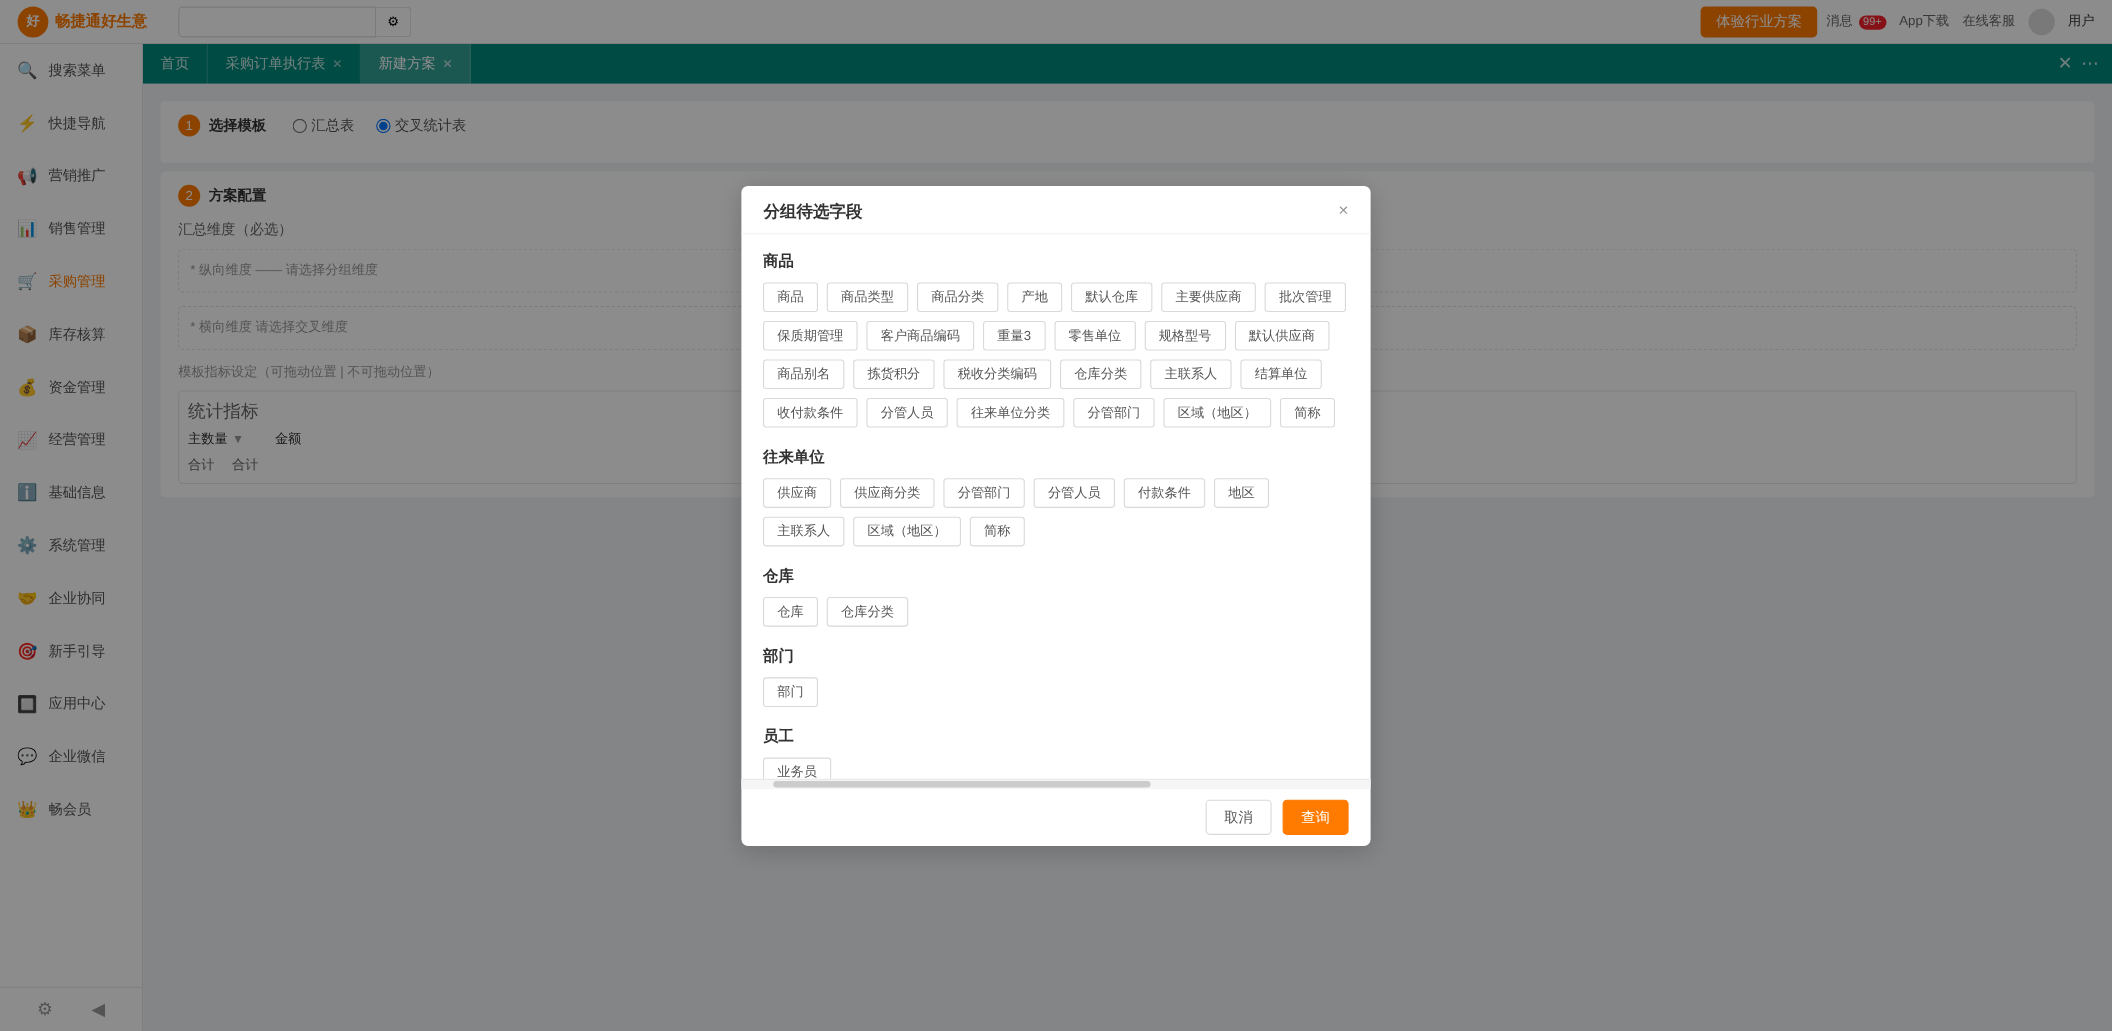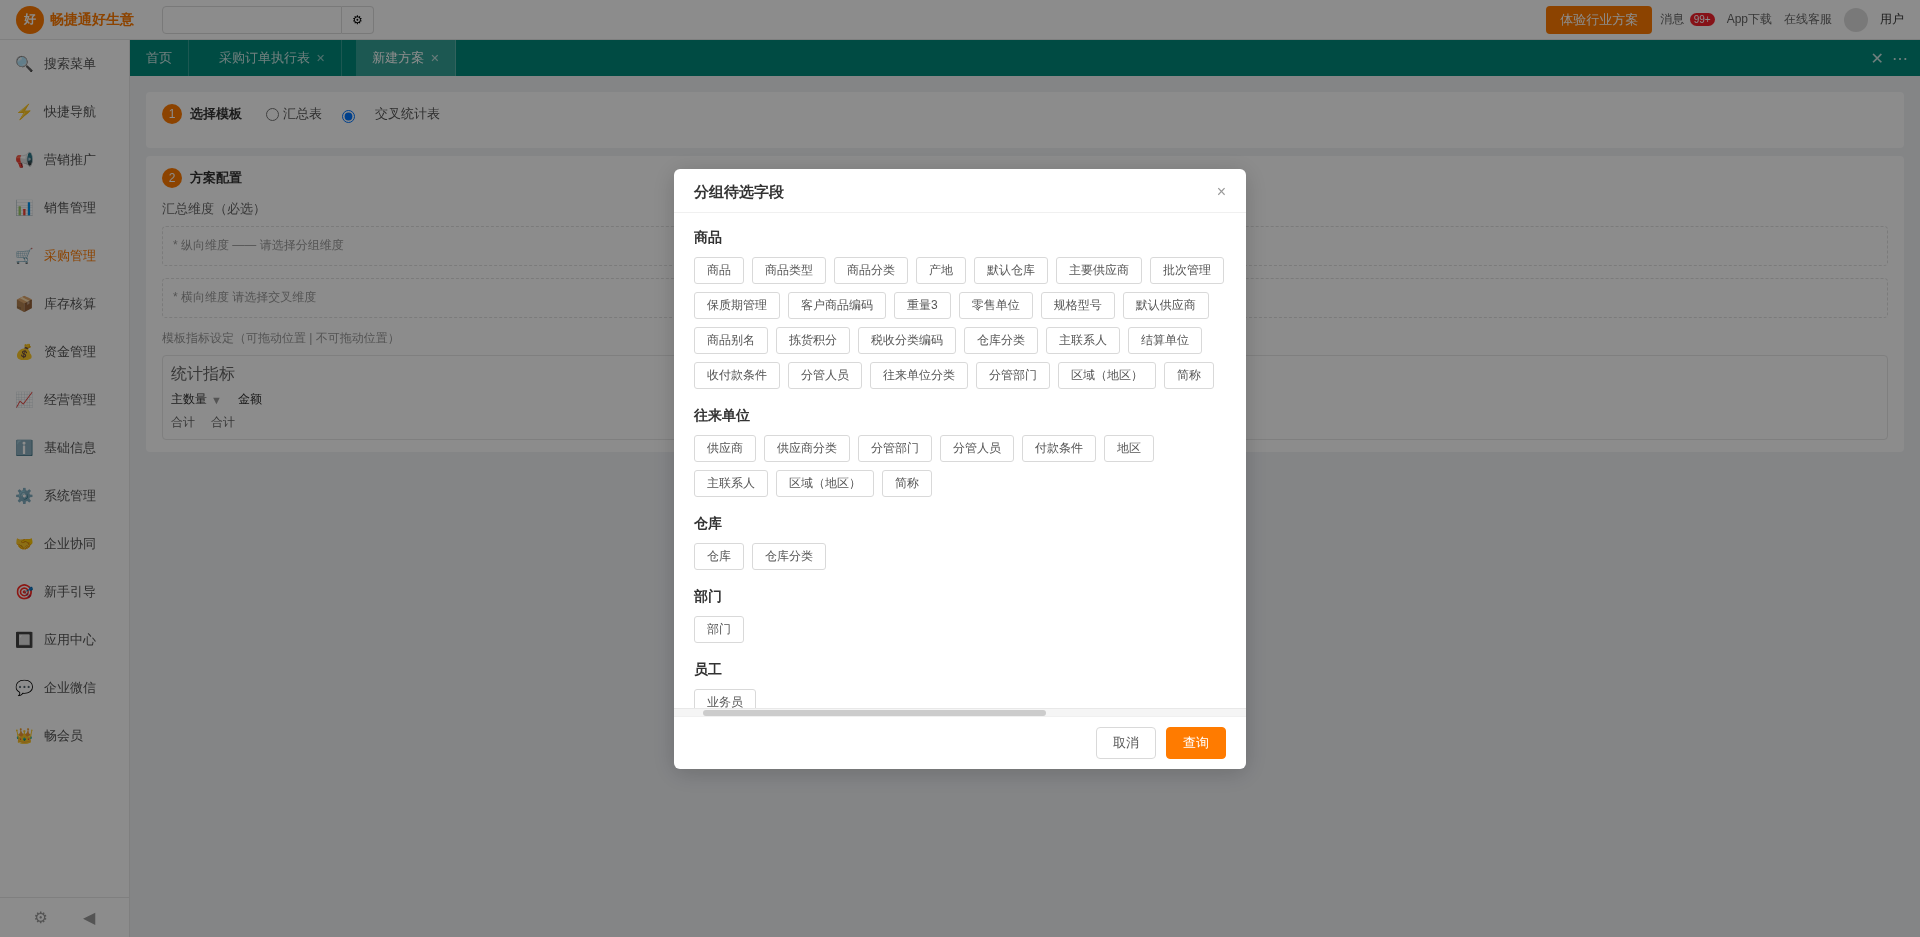--- a/index.html
+++ b/index.html
@@ -413,21 +413,21 @@
       <span>畅会员</span>
     </div>
     </div>
   <div class="sidebar-bottom">
     <span style="cursor:pointer;font-size:16px;color:#999;">⚙</span>
     <span style="cursor:pointer;font-size:16px;color:#999;">◀</span>
   </div>
 </div>
 
 <div class="tab-bar">
-  <div id="tabs-container" style="display:flex;gap:14px;">
+  <div id="tabs-container" style="display:flex;">
       <div class="tab-item">
         <span>首页</span>
       </div>
       <div class="tab-item">
         <span>采购订单执行表</span>
         <span class="tab-close">✕</span>
       </div>
       <div class="tab-item active">
         <span>新建方案</span>
         <span class="tab-close">✕</span>
@@ -441,42 +441,42 @@
 
 <div class="main-content">
   <div class="step-section">
     <div class="step-title">
       <div class="step-num">1</div>
       <span style="font-weight:600;">选择模板</span>
       <label style="margin-left:16px;display:flex;align-items:center;gap:4px;font-size:13px;color:#555;">
         <input type="radio" name="template" style="">
         <span>汇总表</span>
       </label>
-      <label style="margin-left:12px;display:flex;align-items:flex-end;gap:20px;font-size:13px;color:#555;">
+      <label style="margin-left:12px;display:flex;align-items:center;gap:4px;font-size:13px;color:#555;">
         <input type="radio" name="template" checked="" style="">
         <span>交叉统计表</span>
       </label>
     </div>
   </div>
   <div class="step-section">
     <div class="step-title">
       <div class="step-num">2</div>
       <span style="font-weight:600;">方案配置</span>
     </div>
     <div style="color:#666;font-size:13px;margin-bottom:8px;">汇总维度（必选）</div>
     <div style="padding:10px;border:1px dashed #e0e0e0;border-radius:4px;min-height:40px;margin-bottom:12px;color:#999;font-size:12px;">
       * 纵向维度 ——  请选择分组维度
     </div>
     <div style="padding:10px;border:1px dashed #e0e0e0;border-radius:4px;min-height:40px;margin-bottom:12px;color:#999;font-size:12px;">
       * 横向维度  请选择交叉维度
     </div>
     <div style="color:#999;font-size:12px;margin-bottom:8px;">模板指标设定（可拖动位置 | 不可拖动位置）</div>
     <div style="border:1px solid #e8e8e8;border-radius:4px;padding:8px;">
       <div style="color:#666;font-size:16px;margin-bottom:6px;">统计指标</div>
-      <div style="display:flex;gap:16px;text-align:right;">
+      <div style="display:flex;gap:28px;text-align:right;">
         <div style="display:flex;align-items:center;gap:4px;">
           <span style="font-size:12px;">主数量</span>
           <span style="font-size:11px;color:#999;">▼</span>
         </div>
         <span style="font-size:12px;">金额</span>
       </div>
       <div style="display:flex;gap:16px;margin-top:6px;">
         <span style="font-size:12px;color:#666;">合计</span>
         <span style="font-size:12px;color:#666;">合计</span>
       </div>

